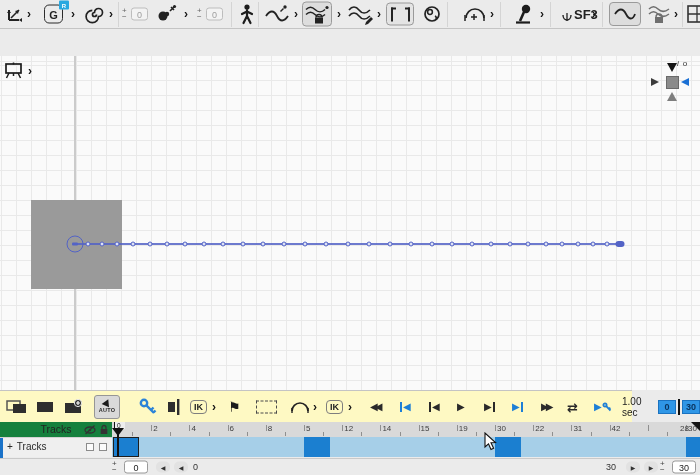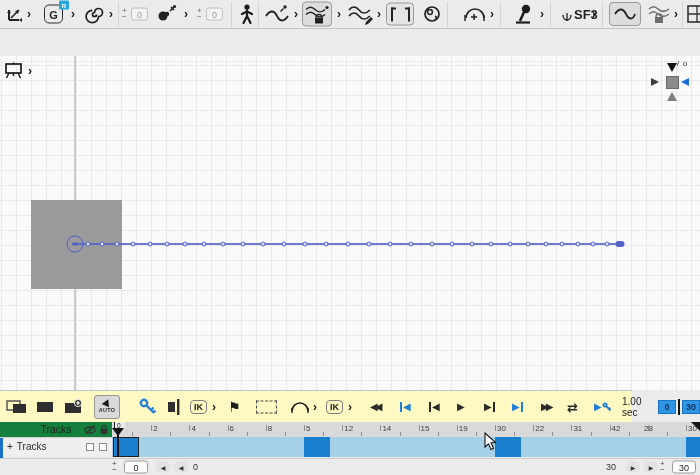--- a/index.html
+++ b/index.html
@@ -487,21 +487,21 @@
       <div class="rlabel" style="left: 155.8px;">8</div>
       <div class="rlabel" style="left: 194px;">5</div>
       <div class="rlabel" style="left: 232.2px;">12</div>
       <div class="rlabel" style="left: 270.4px;">14</div>
       <div class="rlabel" style="left: 308.6px;">15</div>
       <div class="rlabel" style="left: 346.8px;">19</div>
       <div class="rlabel" style="left: 385px;">30</div>
       <div class="rlabel" style="left: 423.2px;">22</div>
       <div class="rlabel" style="left: 461.4px;">31</div>
       <div class="rlabel" style="left: 499.6px;">42</div>
-      <div class="rlabel" style="left: 532px;">28</div>
+      <div class="rlabel" style="left: 568px;">28</div>
       <div class="rlabel" style="left: 576px;">30</div>
     </div>
 
   <div class="scene-left">
     <div class="scene-accent"></div>
     <div class="scene-lbl">
       <span>+</span>
       <span>Tracks</span>
     </div>
     <span class="cbox" style="left:86px"></span>

